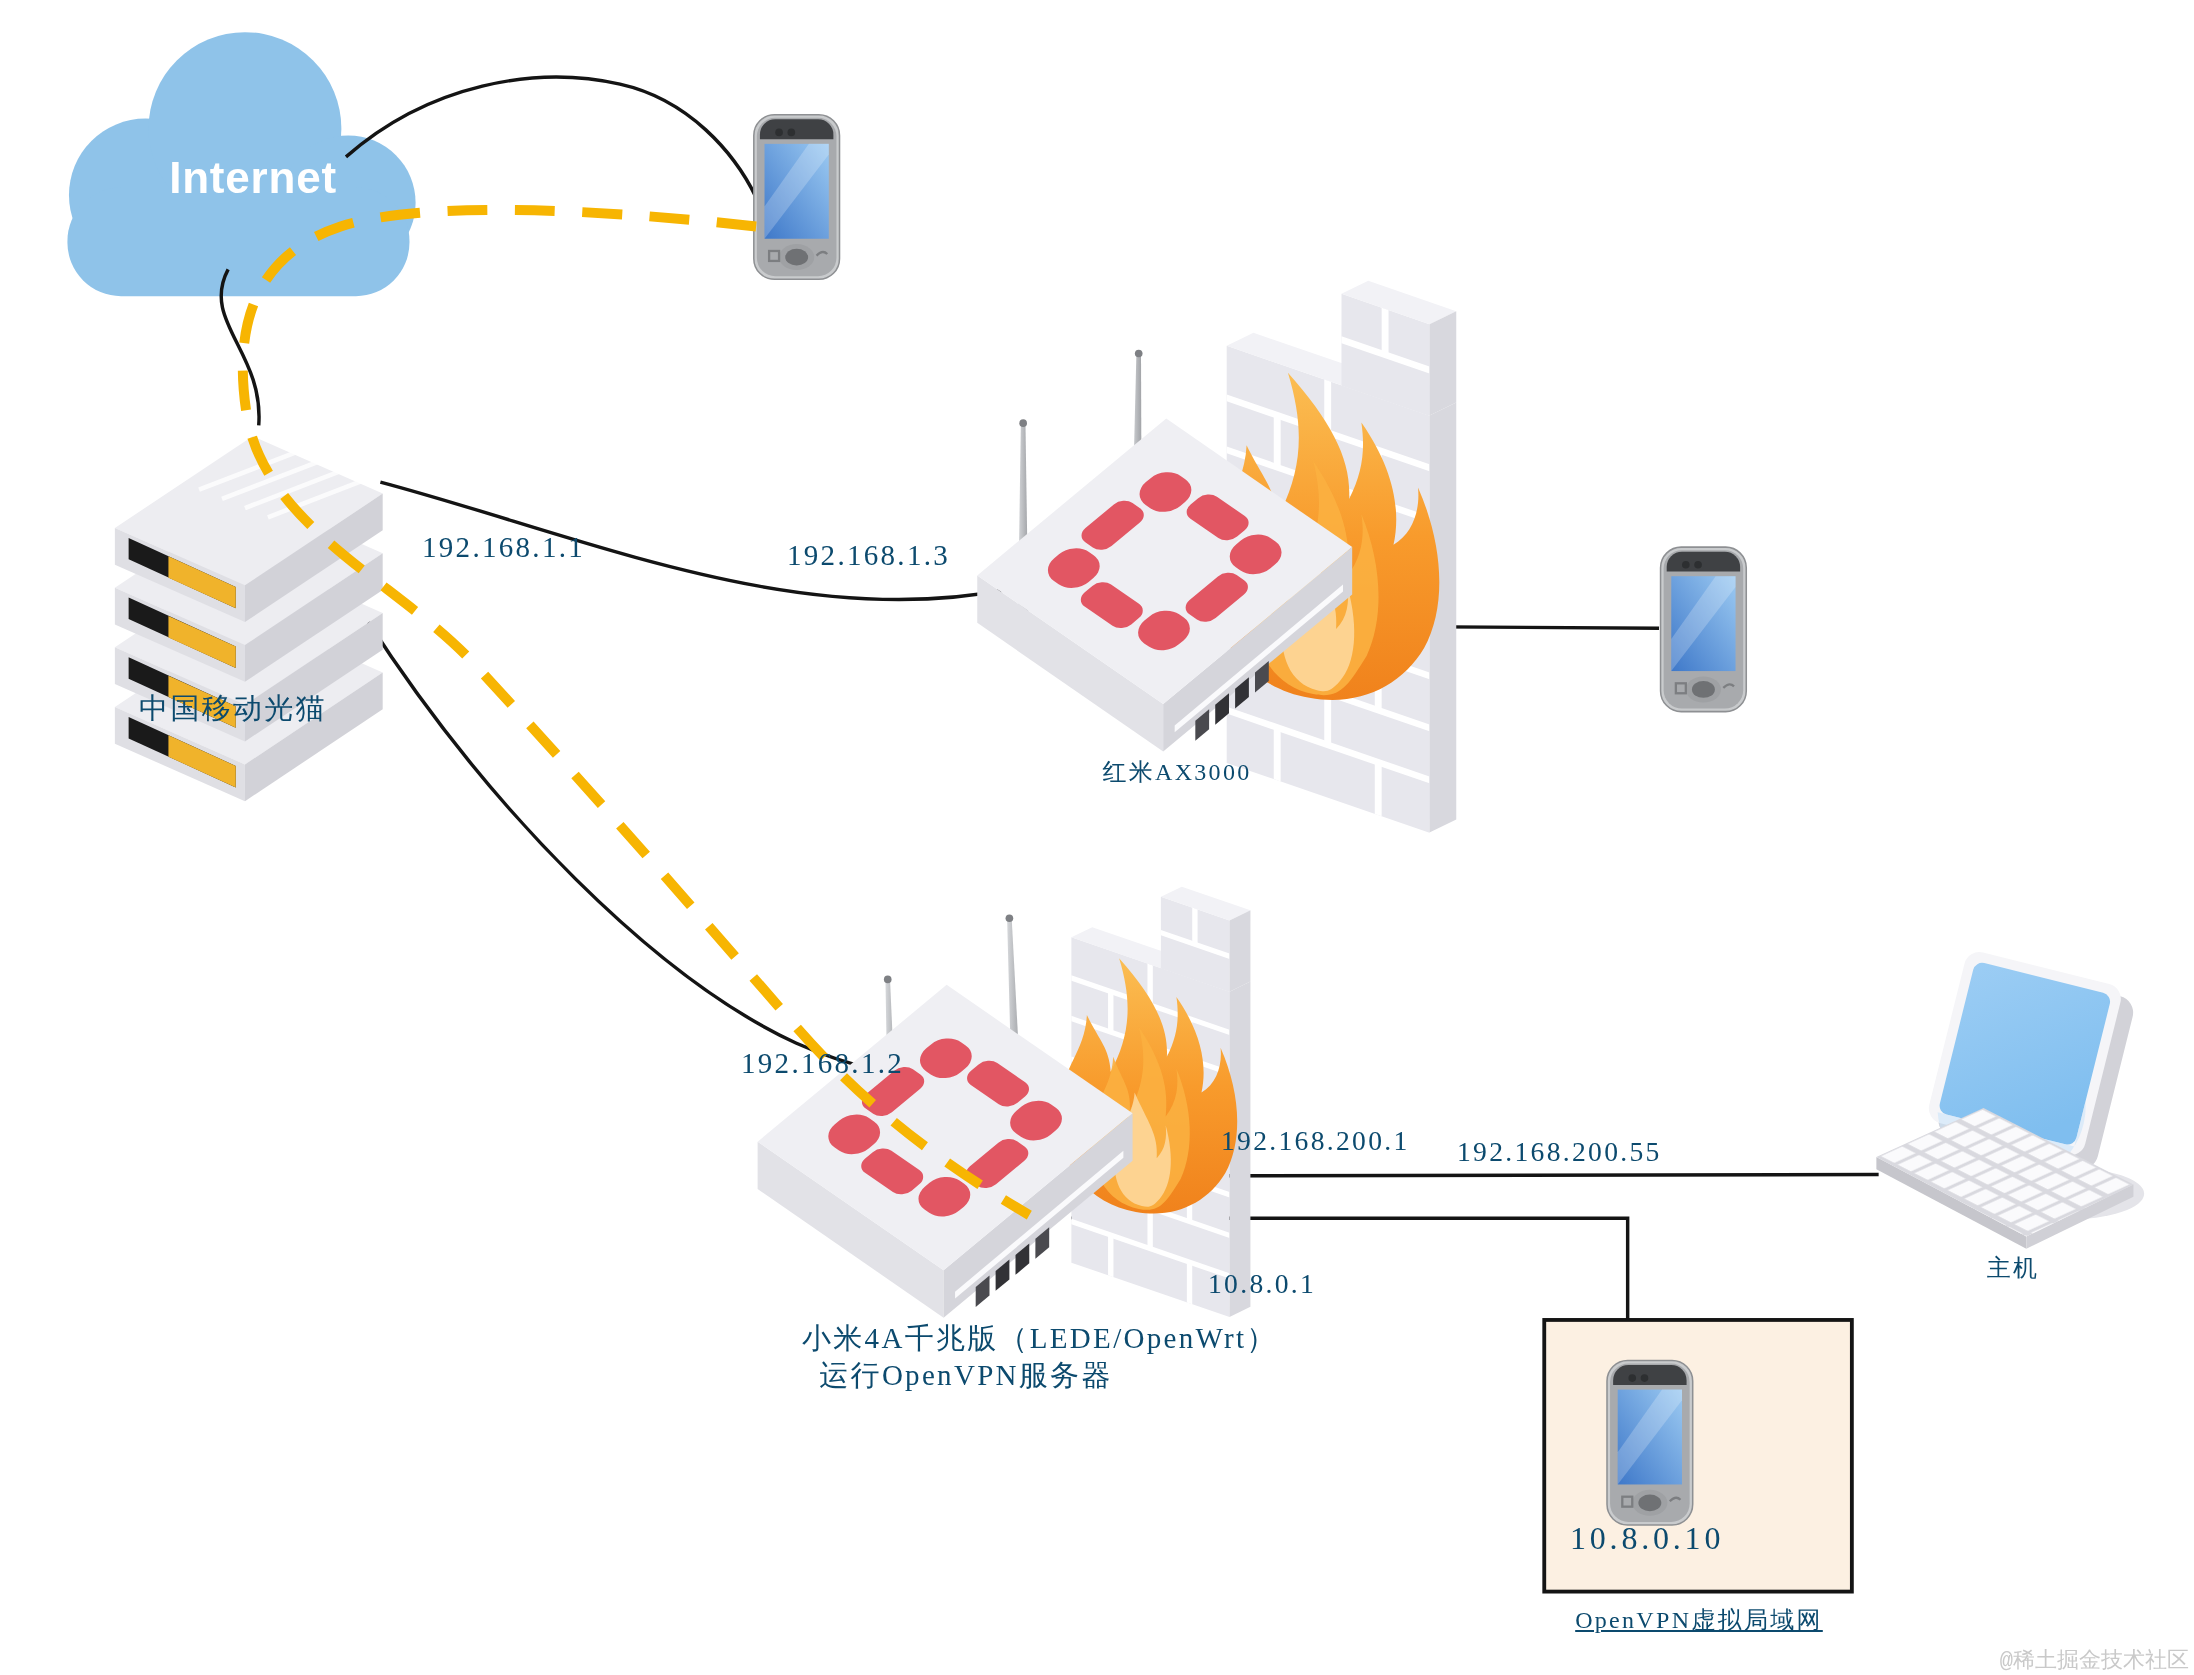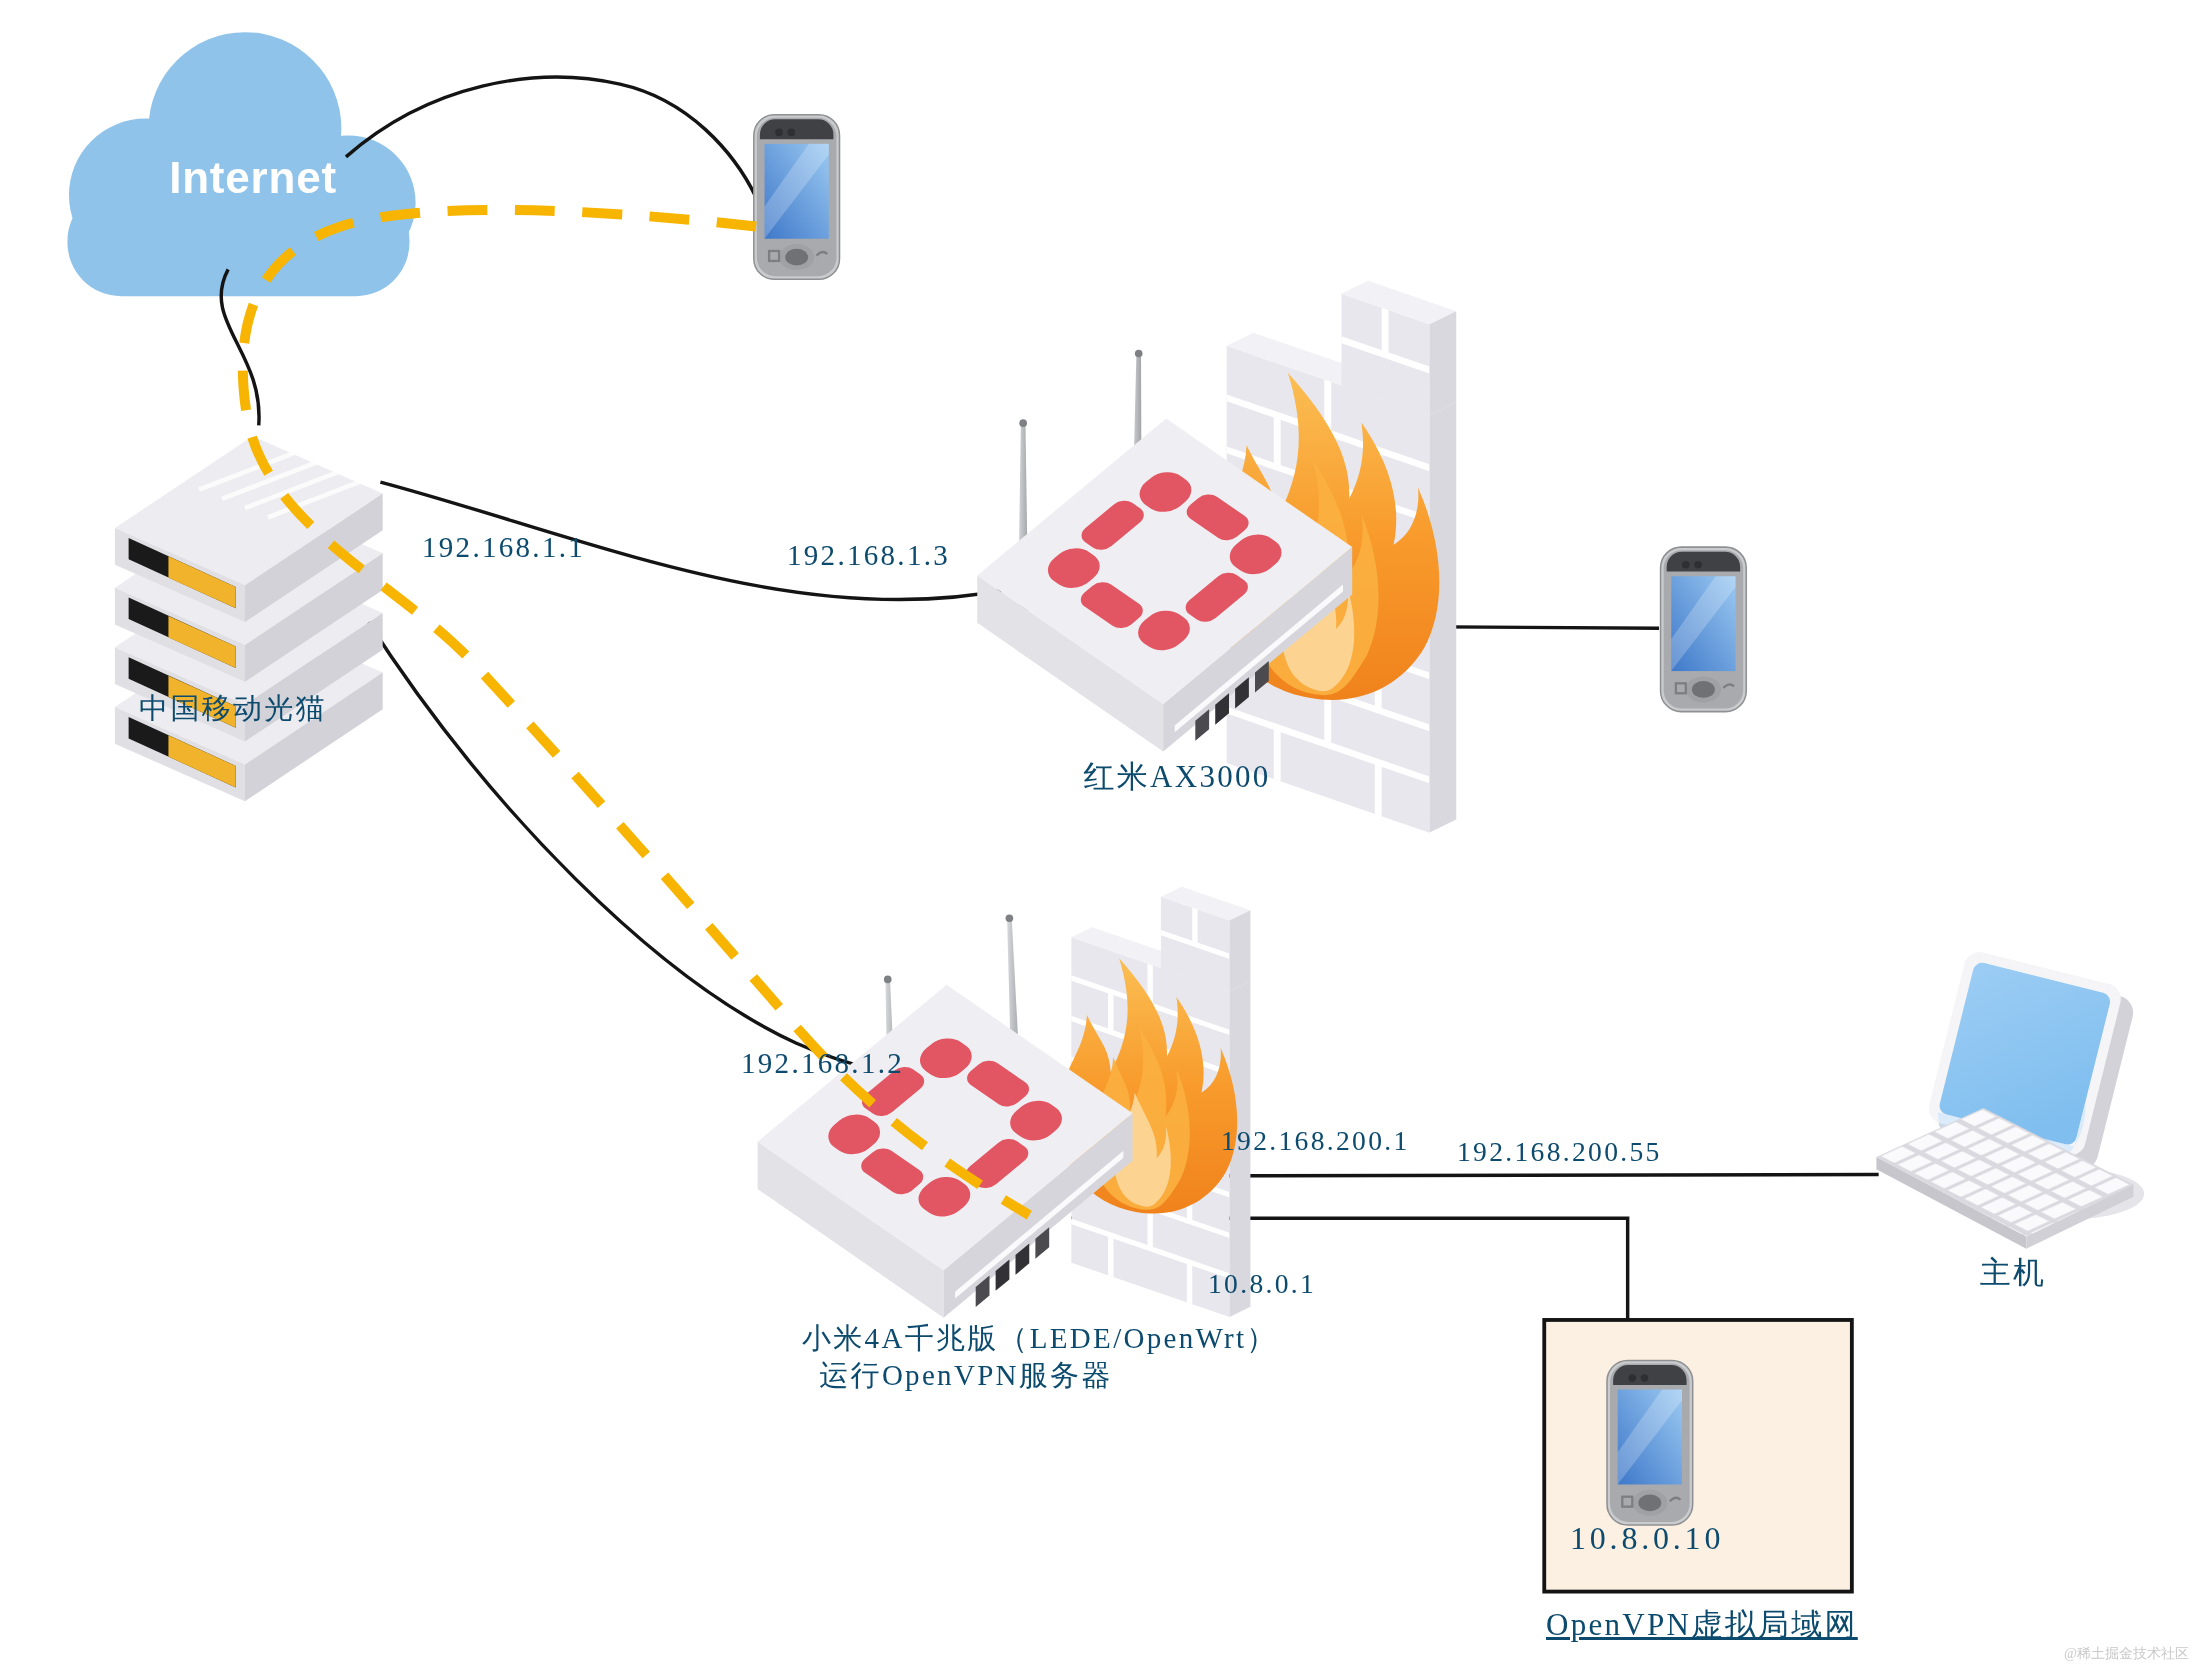--- a/index.html
+++ b/index.html
@@ -3,29 +3,29 @@
 <meta charset="utf-8">
 <style>
   html,body{margin:0;padding:0;background:#ffffff;}
   #canvas{position:relative;width:2194px;height:1675px;background:#ffffff;overflow:hidden;
           font-family:"Liberation Sans",sans-serif;}
   #scene{position:absolute;left:0;top:0;}
   .lbl{position:absolute;color:#0c4a6e;white-space:nowrap;}
   .serif{font-family:"Liberation Serif","DejaVu Serif",serif;letter-spacing:2.3px;}
   .ip{font-size:29px;}
   .ip-sm{font-size:27.6px;text-align:center;}
-  .dev{font-size:31px;text-align:center;}
+  .dev{font-size:24px;text-align:center;}
   .cloud-word{position:absolute;left:138px;top:153px;width:230px;text-align:center;
               color:#ffffff;font-size:44px;font-weight:700;letter-spacing:0.8px;}
   .title-block{position:absolute;left:214px;top:1458px;width:444px;text-align:center;
                color:#3a3d43;font-weight:700;}
   .title-block .t1{font-size:47px;letter-spacing:3.1px;}
   .title-block .t2{font-size:46px;margin-top:6.1px;letter-spacing:1.5px;}
   .watermark{position:absolute;left:1944px;top:1645px;width:245px;text-align:right;
-             color:#c9c9c9;font-size:14px;font-family:Liberation Serif, serif;}
+             color:#c9c9c9;font-size:22px;font-family:Liberation Mono, monospace;}
 </style>
 </head>
 <body>
 
 <div id="canvas">
 
   <svg id="scene" width="2194" height="1675" viewBox="0 0 2867 2189" xmlns="http://www.w3.org/2000/svg" xmlns:xlink="http://www.w3.org/1999/xlink">
     <defs>
       <linearGradient id="fg" x1="0" y1="1" x2="0" y2="0">
         <stop offset="0" stop-color="#f0821c"></stop>

